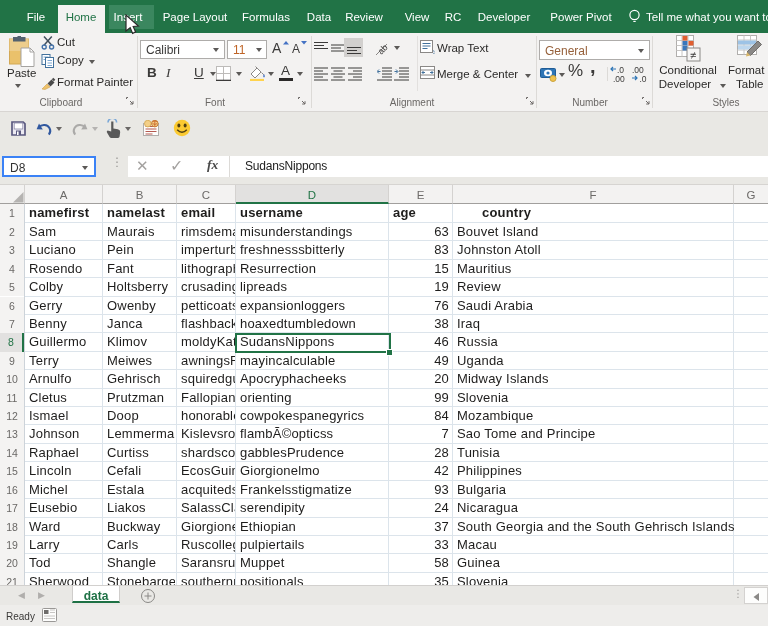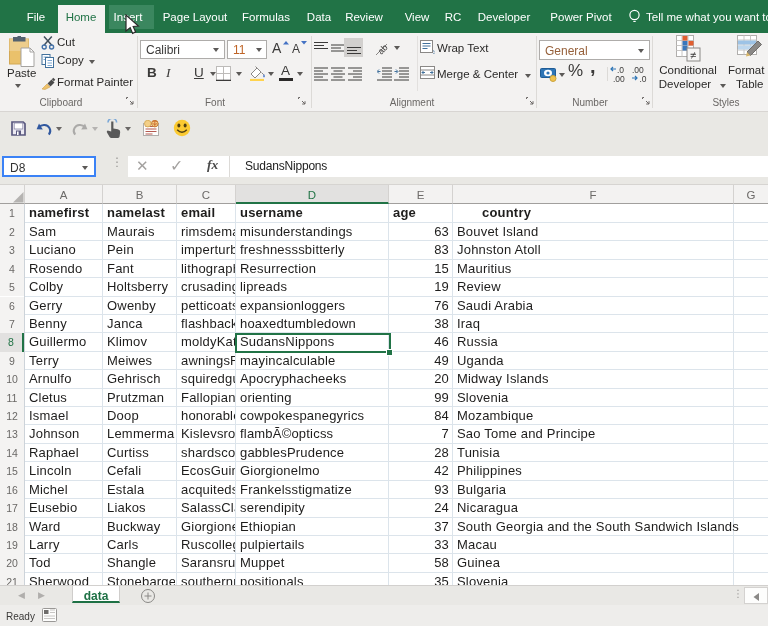--- a/index.html
+++ b/index.html
@@ -500,21 +500,21 @@
 <span class="cell" style="left:389px;width:60px;line-height:18.42px;text-align:right;">24</span>
 <span class="cell" style="left:457px;width:310px;line-height:18.42px;overflow:visible;">Nicaragua</span>
 </div>
 <div class="row" style="top:332.54px;height:18.42px;">
 <div class="rn" style="line-height:18.42px;">18</div>
 <span class="cell" style="left:29px;width:72px;line-height:18.42px;">Ward</span>
 <span class="cell" style="left:107px;width:68px;line-height:18.42px;">Buckway</span>
 <span class="cell" style="left:181px;width:54px;line-height:18.42px;">Giorgionelmo</span>
 <span class="cell" style="left:240px;width:147px;line-height:18.42px;">Ethiopian</span>
 <span class="cell" style="left:389px;width:60px;line-height:18.42px;text-align:right;">37</span>
-<span class="cell" style="left:457px;width:310px;line-height:18.42px;overflow:visible;">South Georgia and the South Sandwich Islands</span>
+<span class="cell" style="left:457px;width:310px;line-height:18.42px;overflow:visible;">South Georgia and the South Gehrisch Islands</span>
 </div>
 <div class="row" style="top:350.96px;height:18.42px;">
 <div class="rn" style="line-height:18.42px;">19</div>
 <span class="cell" style="left:29px;width:72px;line-height:18.42px;">Larry</span>
 <span class="cell" style="left:107px;width:68px;line-height:18.42px;">Carls</span>
 <span class="cell" style="left:181px;width:54px;line-height:18.42px;">Ruscolleges</span>
 <span class="cell" style="left:240px;width:147px;line-height:18.42px;">pulpiertails</span>
 <span class="cell" style="left:389px;width:60px;line-height:18.42px;text-align:right;">33</span>
 <span class="cell" style="left:457px;width:310px;line-height:18.42px;overflow:visible;">Macau</span>
 </div>

